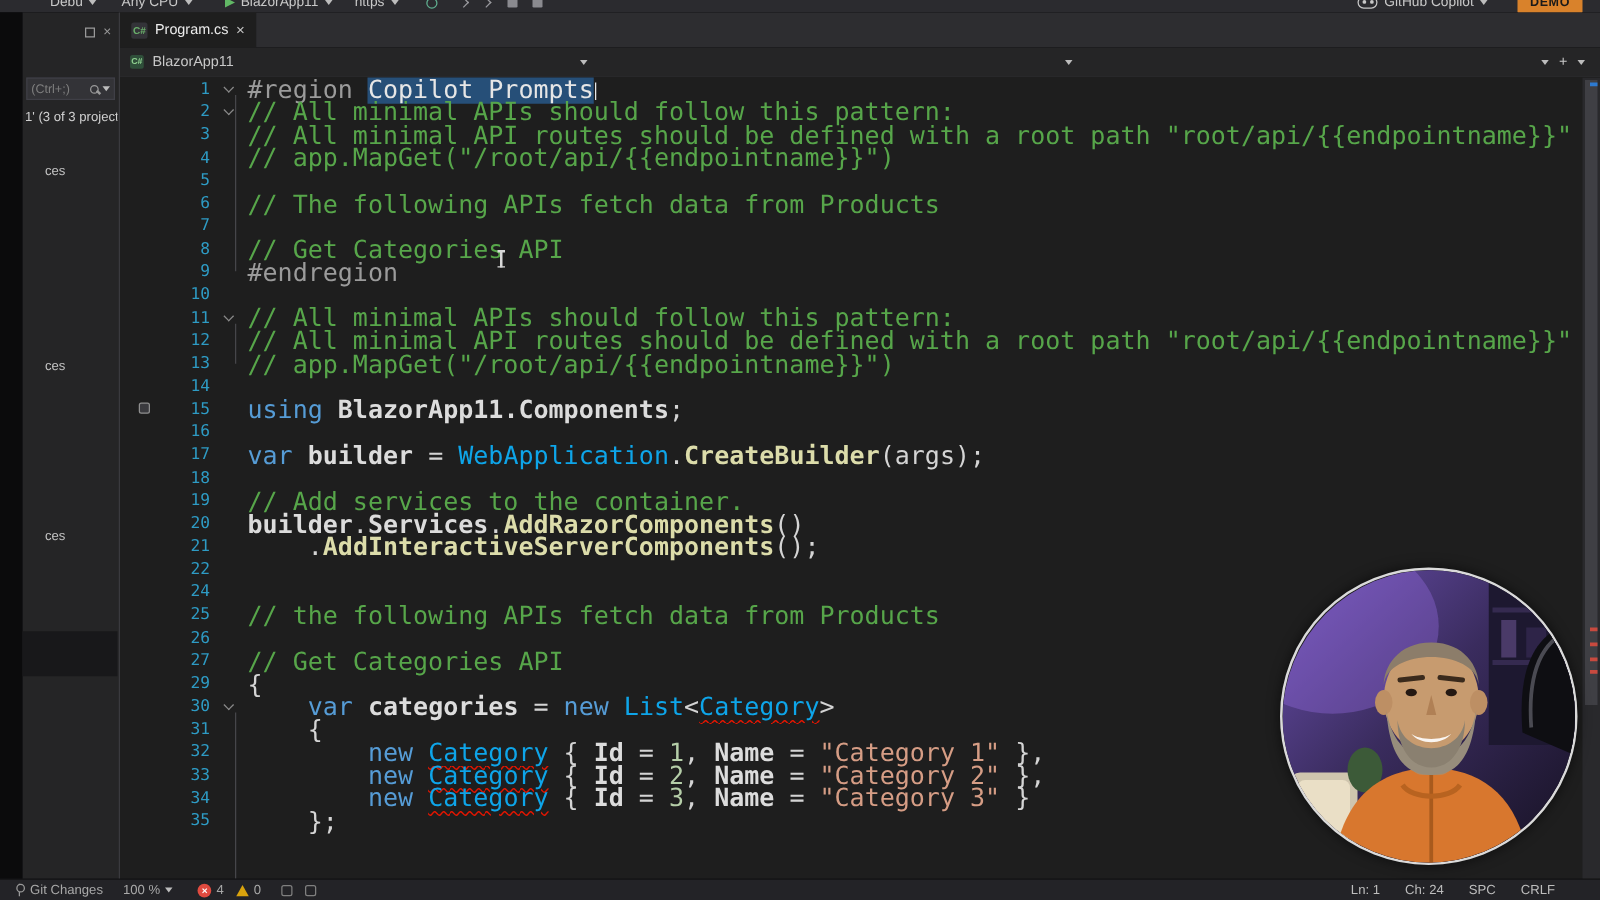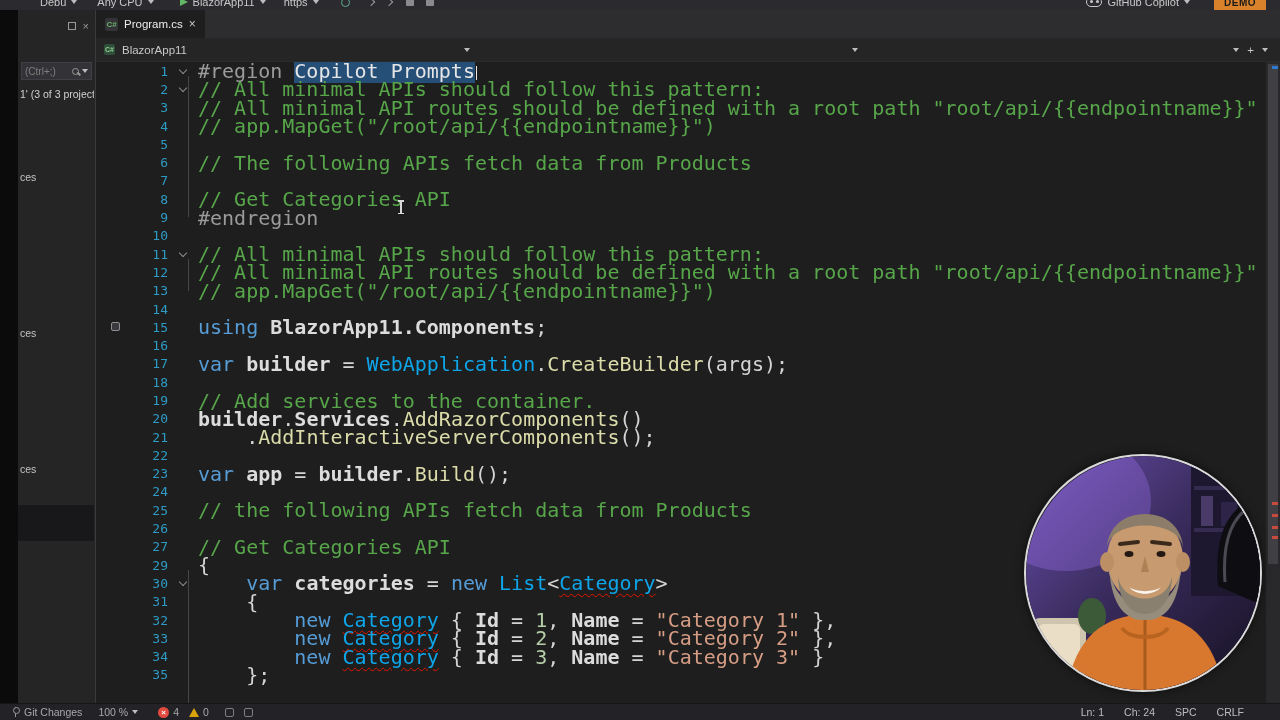--- a/index.html
+++ b/index.html
@@ -23,21 +23,21 @@
   
   .left-black { position:absolute; left:0; top:10px; width:18px; height:693px; background:#0b0b0c; }
   .side-panel { position:absolute; left:18px; top:10px; width:78px; height:693px; background:#252526; border-right:1px solid #3a3a3e; color:#bdbdbd; font-size:10.5px; }
   .panel-top-icons { position:absolute; top:10px; right:6px; display:flex; gap:7px; align-items:center; color:#9a9a9a; font-size:11px; }
   .win-ico { width:8px; height:8px; border:1px solid #9a9a9a; }
   .panel-search { position:absolute; top:52px; left:3px; right:3px; height:18px; background:#333337; border:1px solid #3f3f46; display:flex; align-items:center; padding:0 3px; gap:3px; color:#7f7f7f; }
   .panel-search .ph { flex:1; overflow:hidden; white-space:nowrap; font-size:10px; }
   .mag { width:7px; height:7px; border:1.5px solid #9a9a9a; border-radius:50%; position:relative; flex:none; }
   .mag::after { content:""; position:absolute; width:4px; height:1.5px; background:#9a9a9a; transform:rotate(45deg); right:-3px; bottom:-1px; }
   .panel-sol { position:absolute; top:78px; left:2px; right:1px; white-space:nowrap; overflow:hidden; color:#d0d0d0; }
-  .panel-item { position:absolute; left:2px; color:#c5c5c5;margin-top:40px; }
+  .panel-item { position:absolute; left:18px; color:#c5c5c5; }
   .panel-darkbox { position:absolute; top:495px; left:0; right:1px; height:36px; background:#18181a; }
 
   
   .editor-col { position:absolute; left:96px; top:10px; width:1184px; height:693px; }
   .tabstrip { height:28px; background:#2d2d30; display:flex; align-items:stretch; }
   .tab { display:flex; align-items:center; gap:6px; background:#1e1e1e; padding:0 9px; color:#ececec; font-size:11.5px; }
   .tab-close { color:#c5c5c5; font-size:12px; line-height:1; }
   .file-ico { width:13px; height:13px; border-radius:2px; background:#333338; color:#6ab06a; font-size:8px; font-weight:bold; display:flex; align-items:center; justify-content:center; }
   .navbar { height:24px; background:#252526; border-bottom:1px solid #2a2a2d; display:flex; align-items:center; color:#c8c8c8; font-size:11.5px; }
   .nav-box { height:100%; display:flex; align-items:center; padding:0 8px; gap:7px; }
@@ -48,21 +48,21 @@
 
   .editor { position:relative; height:641px; background:#1e1e1e; overflow:hidden; font-family:"DejaVu Sans Mono", monospace; }
   .line { display:flex; height:18.3px; align-items:center; position:relative; }
   .ln { width:72px; min-width:72px; text-align:right; color:#2e9bc4; font-size:13px; }
   .foldcol { width:30px; min-width:30px; display:flex; justify-content:center; align-items:center; }
   .chev { display:inline-block; width:6px; height:6px; border-right:1.5px solid #8a8a8a; border-bottom:1.5px solid #8a8a8a; transform:rotate(45deg); margin-top:-3px; }
   .row-icon { position:absolute; left:15px; top:4px; width:9px; height:9px; border:1px solid #8f8f8f; border-radius:2px; background:#3a3a3e; }
   .code-text { white-space:pre; font-size:20px; }
   .tok-kw { color:#569cd6; }
   .tok-type { color:#0ea5e9; font-weight:normal; }
-  .tok-meth { color:#dcdcaa; font-weight:normal; }
+  .tok-meth { color:#dcdcaa; font-weight:bold; }
   .tok-str { color:#d69d85; }
   .tok-com { color:#57a64a; }
   .tok-pre { color:#9b9b9b; }
   .tok-num { color:#b5cea8; }
   .tok-id { color:#dcdcdc; font-weight:bold;text-align:center; }
   .tok-param { color:#d4d4d4; }
   .tok-punc { color:#d4d4d4; }
   .tok-sel { background:#264f78; color:#e6e6e6; }
   .tok-sq { text-decoration:underline wavy #e51400; text-decoration-thickness:1px; text-underline-offset:3px; }
   .tcaret { display:inline-block; width:1.5px; height:14px; background:#e8e8e8; vertical-align:middle; margin-left:1px; }
@@ -290,25 +290,20 @@
         </div>
         <div class="line">
           <span class="ln">21</span>
           <span class="foldcol"></span>
           <span class="code-text"><span class="tok-punc">    .</span><span class="tok-meth">AddInteractiveServerComponents</span><span class="tok-punc">();</span></span>
         </div>
         <div class="line">
           <span class="ln">22</span>
           <span class="foldcol"></span>
           <span class="code-text"></span>
-        </div>
-        <div class="line">
-          <span class="ln">23</span>
-          <span class="foldcol"></span>
-          <span class="code-text"><span class="tok-kw">var </span><span class="tok-id">app </span><span class="tok-punc">= </span><span class="tok-id">builder</span><span class="tok-punc">.</span><span class="tok-meth">Build</span><span class="tok-punc">();</span></span>
         </div>
         <div class="line">
           <span class="ln">24</span>
           <span class="foldcol"></span>
           <span class="code-text"></span>
         </div>
         <div class="line">
           <span class="ln">25</span>
           <span class="foldcol"></span>
           <span class="code-text"><span class="tok-com">// the following APIs fetch data from Products</span></span>

